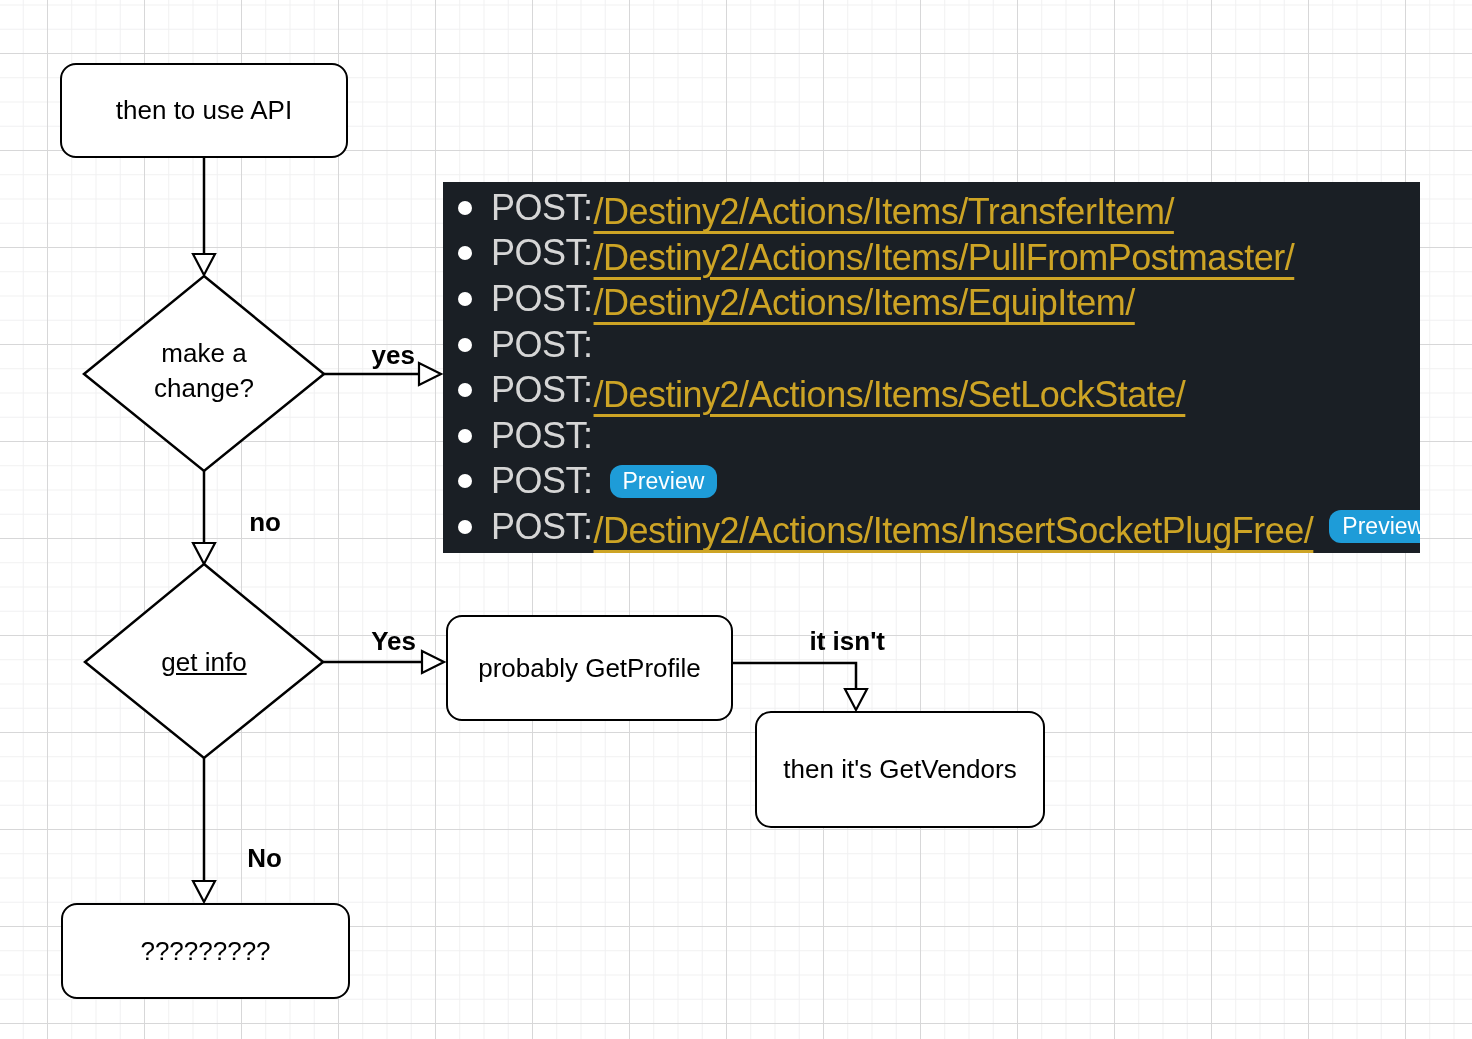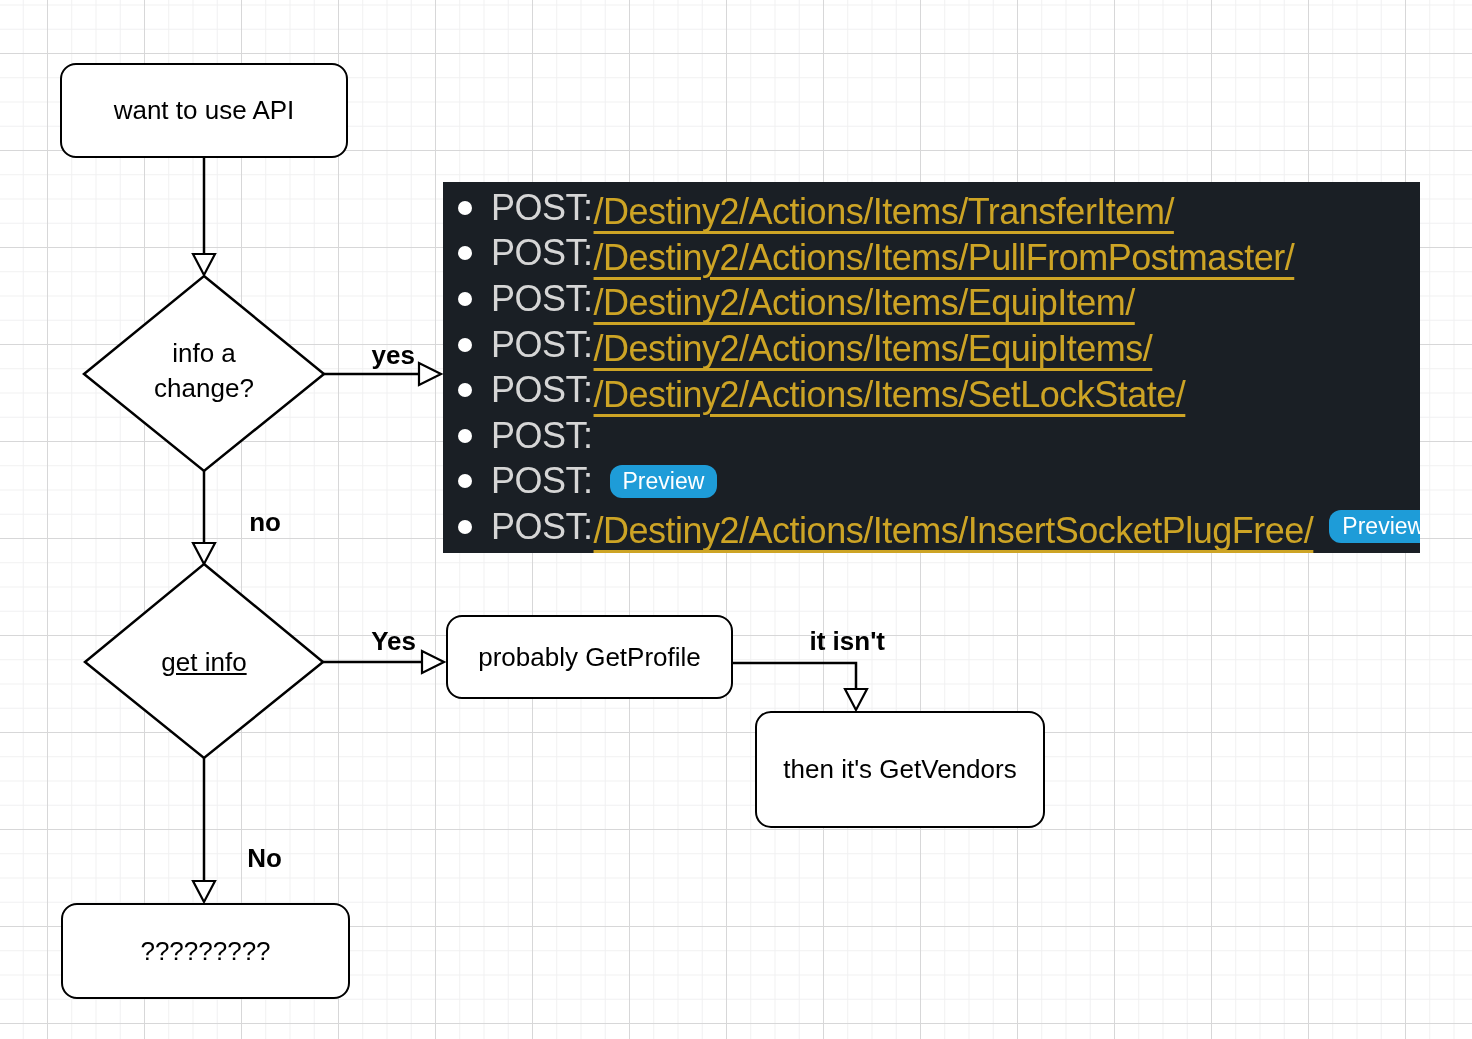--- a/index.html
+++ b/index.html
@@ -102,36 +102,36 @@
     <polygon points="444,662 422,651 422,673" fill="#fff" stroke="#000" stroke-width="2.2"></polygon>
 
     <polyline points="733,663 856,663 856,689" fill="none" stroke="#000" stroke-width="2.5"></polyline>
     <polygon points="856,710 845,689 867,689" fill="#fff" stroke="#000" stroke-width="2.2"></polygon>
 
     <line x1="204" y1="758" x2="204" y2="881" stroke="#000" stroke-width="2.5"></line>
     <polygon points="204,902 193,881 215,881" fill="#fff" stroke="#000" stroke-width="2.2"></polygon>
   </svg>
 
   <div class="node" style="left:60px;top:63px;width:288px;height:95px;">
-    <span>want to use API</span>
+    <span>then to use API</span>
   </div>
 
-  <div class="node" style="left:446px;top:615px;width:287px;height:84px;">
+  <div class="node" style="left:446px;top:615px;width:287px;height:106px;">
     <span>probably GetProfile</span>
   </div>
 
   <div class="node" style="left:755px;top:711px;width:290px;height:117px;">
     <span>then it's GetVendors</span>
   </div>
 
   <div class="node" style="left:61px;top:903px;width:289px;height:96px;">
     <span>?????????</span>
   </div>
 
-  <div class="shape-label" style="left:134px;top:336px;width:140px;">info a change?</div>
+  <div class="shape-label" style="left:134px;top:336px;width:140px;">make a change?</div>
   <div class="shape-label" style="left:124px;top:647px;width:160px;line-height:30px;text-decoration:underline;">get info</div>
 
   <div class="edge-label" style="left:353px;top:340px;width:62px;">yes</div>
   <div class="edge-label" style="left:226px;top:507px;width:55px;">no</div>
   <div class="edge-label" style="left:354px;top:626px;width:62px;">Yes</div>
   <div class="edge-label" style="left:775px;top:626px;width:110px;">it isn't</div>
   <div class="edge-label" style="left:224px;top:843px;width:58px;">No</div>
 
   <div class="api-panel" id="api-rows">
       <div class="api-row">
@@ -145,21 +145,20 @@
         <a class="endpoint-link">/Destiny2/Actions/Items/PullFromPostmaster/</a>
       </div>
       <div class="api-row">
         <span class="bullet"></span>
         <span class="method">POST:</span>
         <a class="endpoint-link">/Destiny2/Actions/Items/EquipItem/</a>
       </div>
       <div class="api-row">
         <span class="bullet"></span>
         <span class="method">POST:</span>
-        <a class="endpoint-link">/Destiny2/Actions/Items/EquipItems/</a>
       </div>
       <div class="api-row">
         <span class="bullet"></span>
         <span class="method">POST:</span>
         <a class="endpoint-link">/Destiny2/Actions/Items/SetLockState/</a>
       </div>
       <div class="api-row">
         <span class="bullet"></span>
         <span class="method">POST:</span>
       </div>

